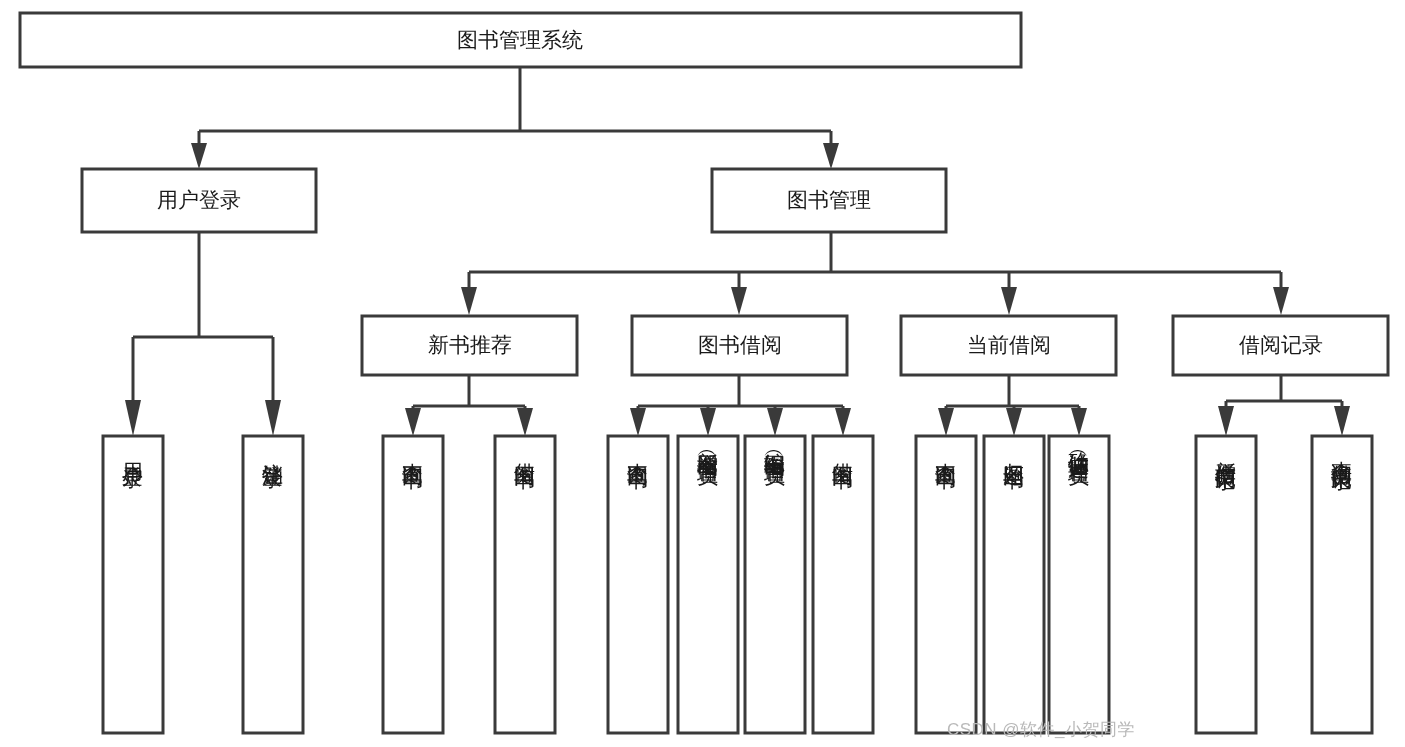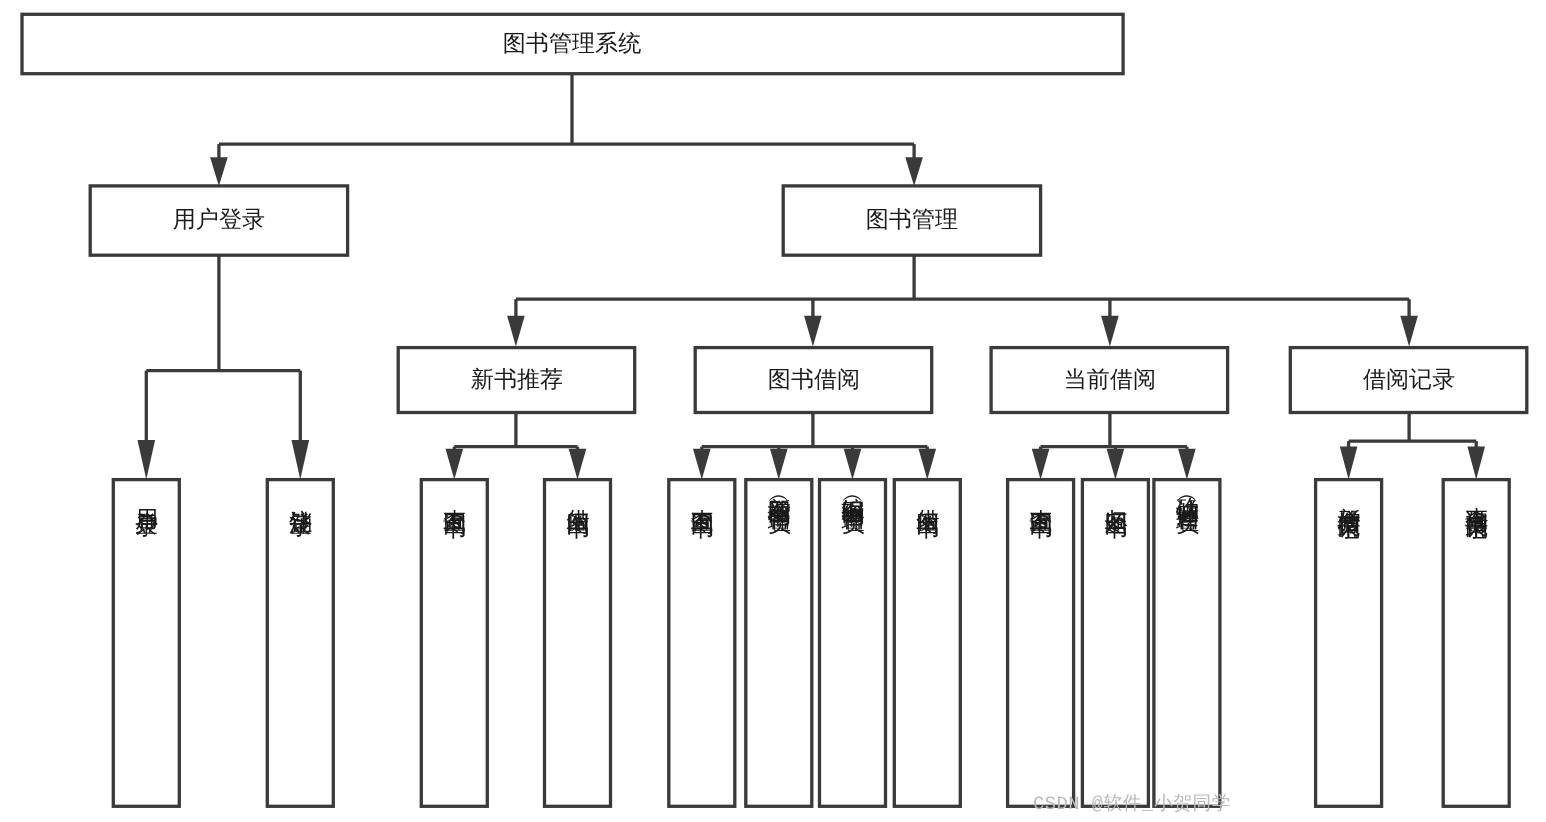--- a/index.html
+++ b/index.html
@@ -20,23 +20,23 @@
   }
   .leaf-label{
     font-family:"Liberation Sans","DejaVu Sans",sans-serif;
     fill:#1a1a1a;font-size:21px;
     writing-mode:vertical-rl;
     text-orientation:upright;
     letter-spacing:2px;
     text-anchor:middle;
   }
   .watermark{
-    position:absolute;right:24px;bottom:6px;
+    position:absolute;right:8px;bottom:6px;
     font-size:17px;color:#b9b9b9;
-    font-family:Liberation Mono, monospace;
+    font-family:Liberation Sans, sans-serif;
     white-space:nowrap;letter-spacing:0.5px;
   }
 </style>
 </head>
 <body>
 
 <div id="diagram-root">
 
   <svg id="tree-svg" viewBox="0 0 1405 747">
 

